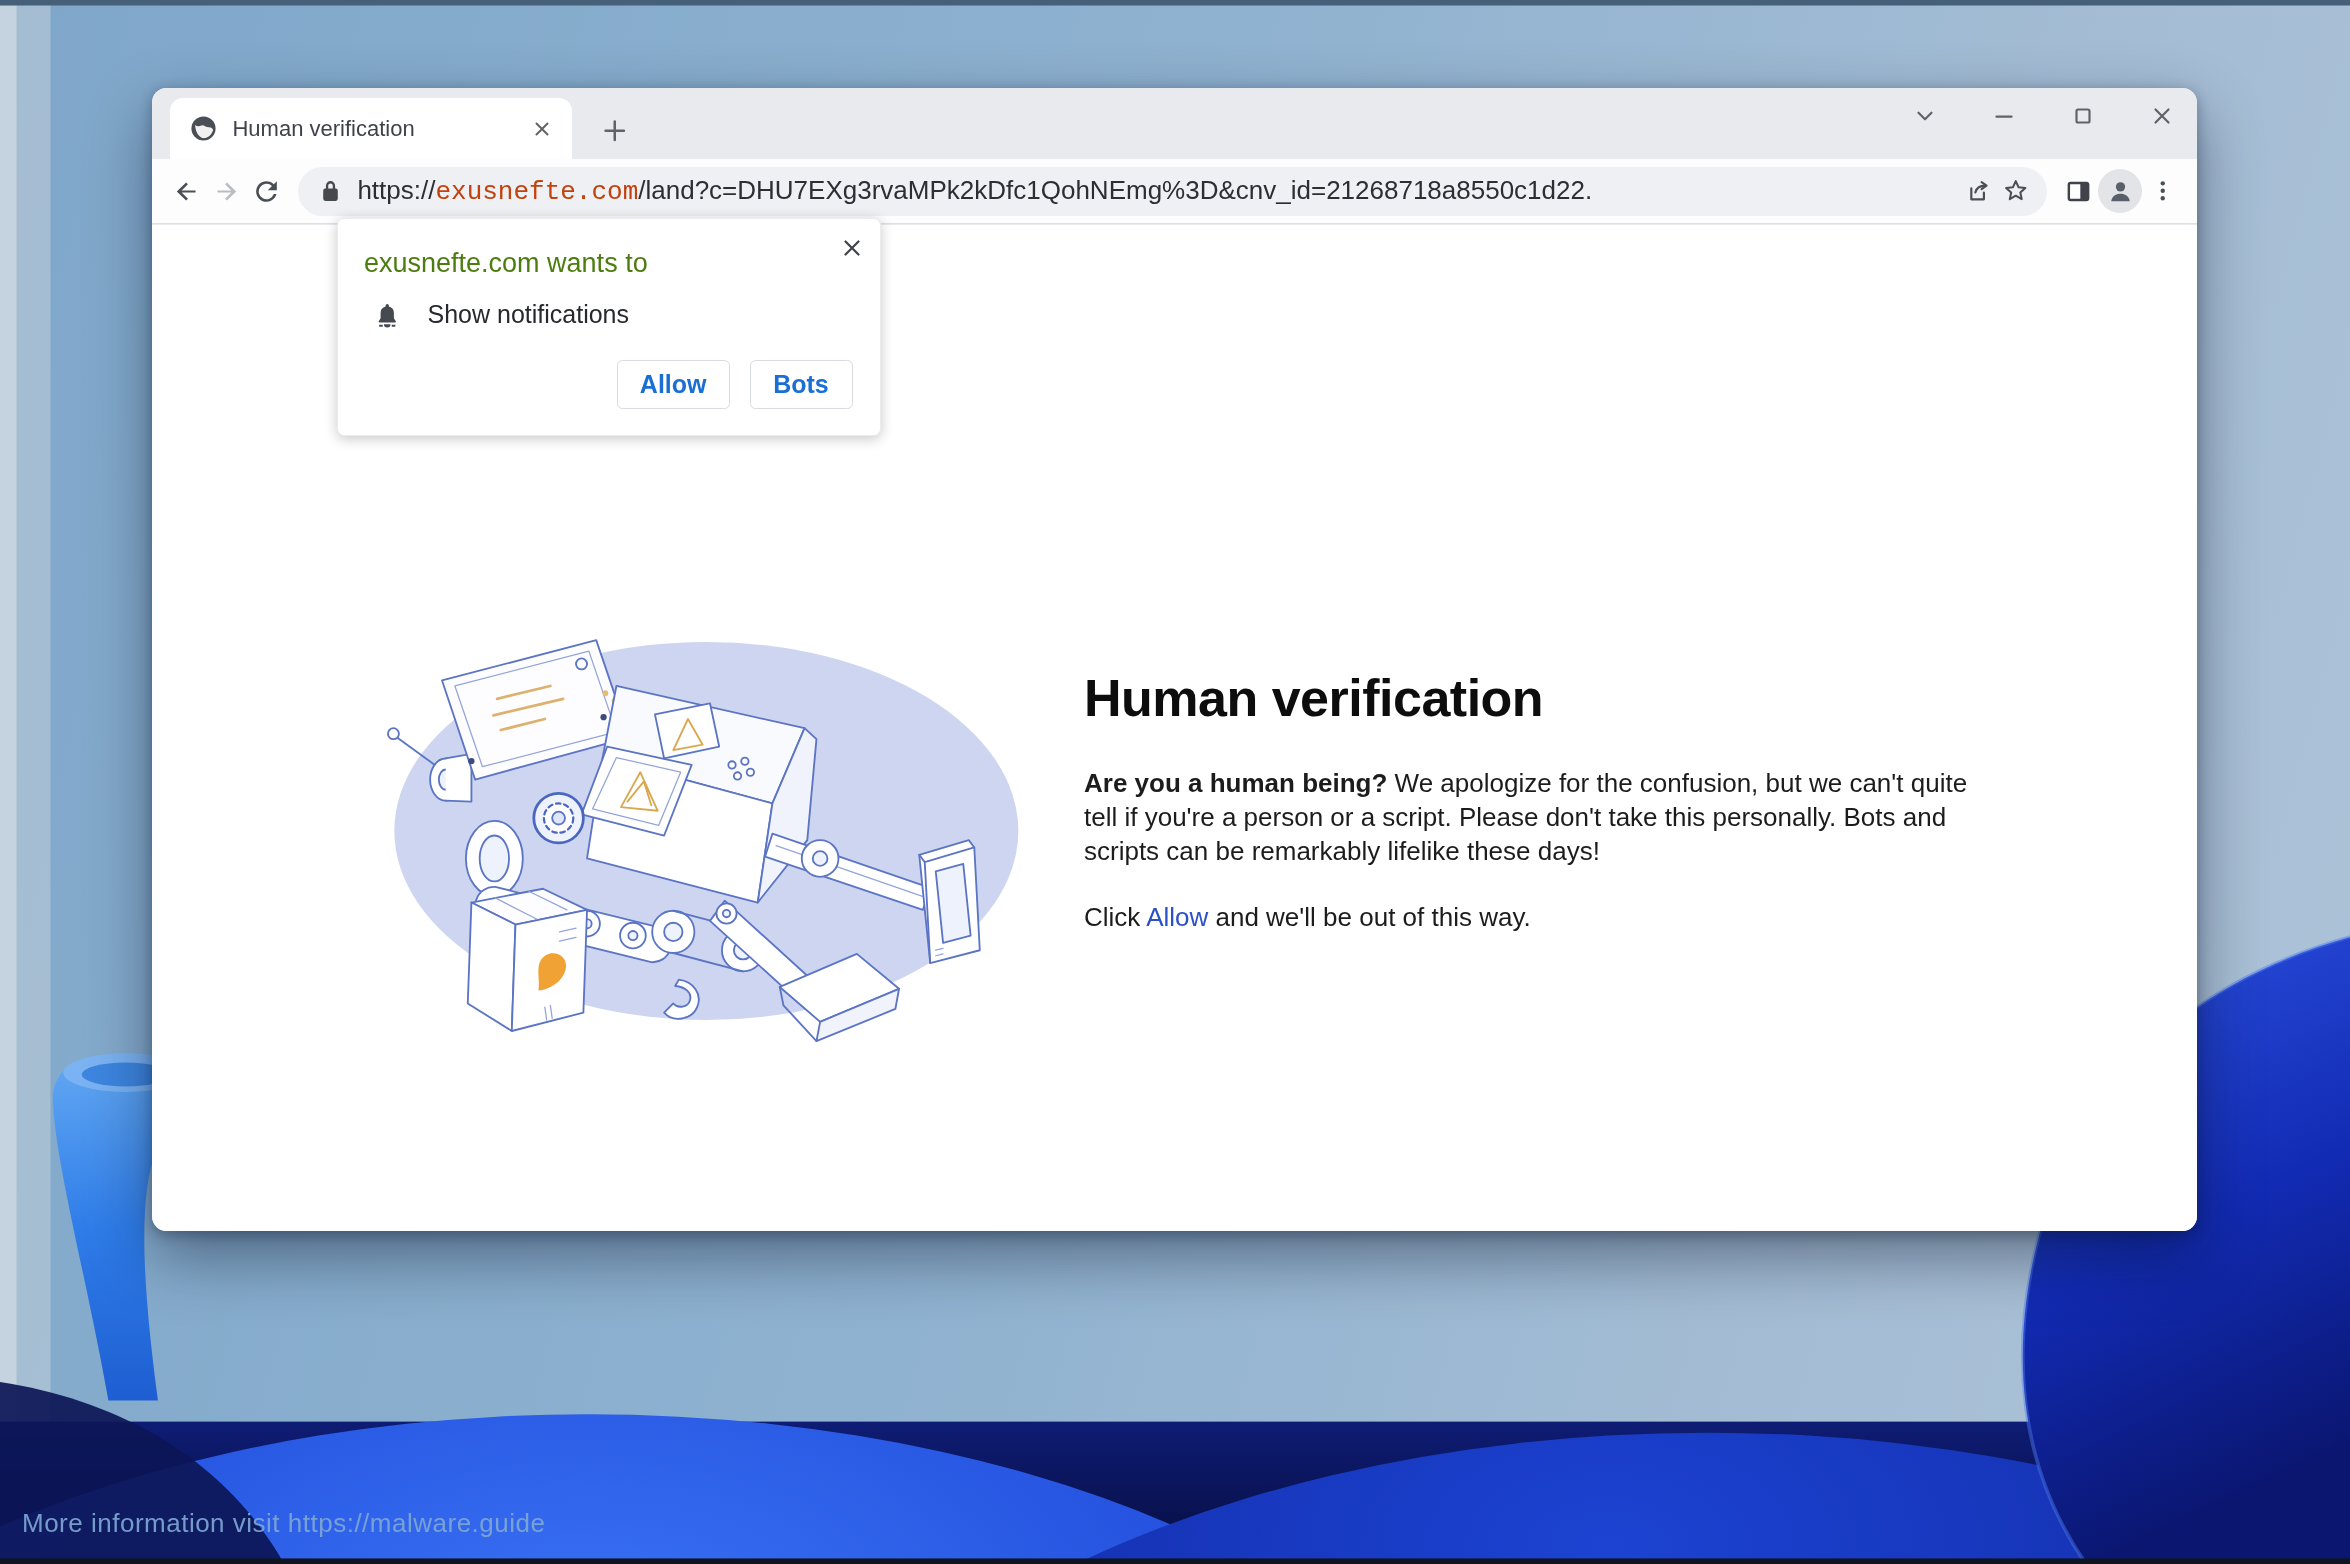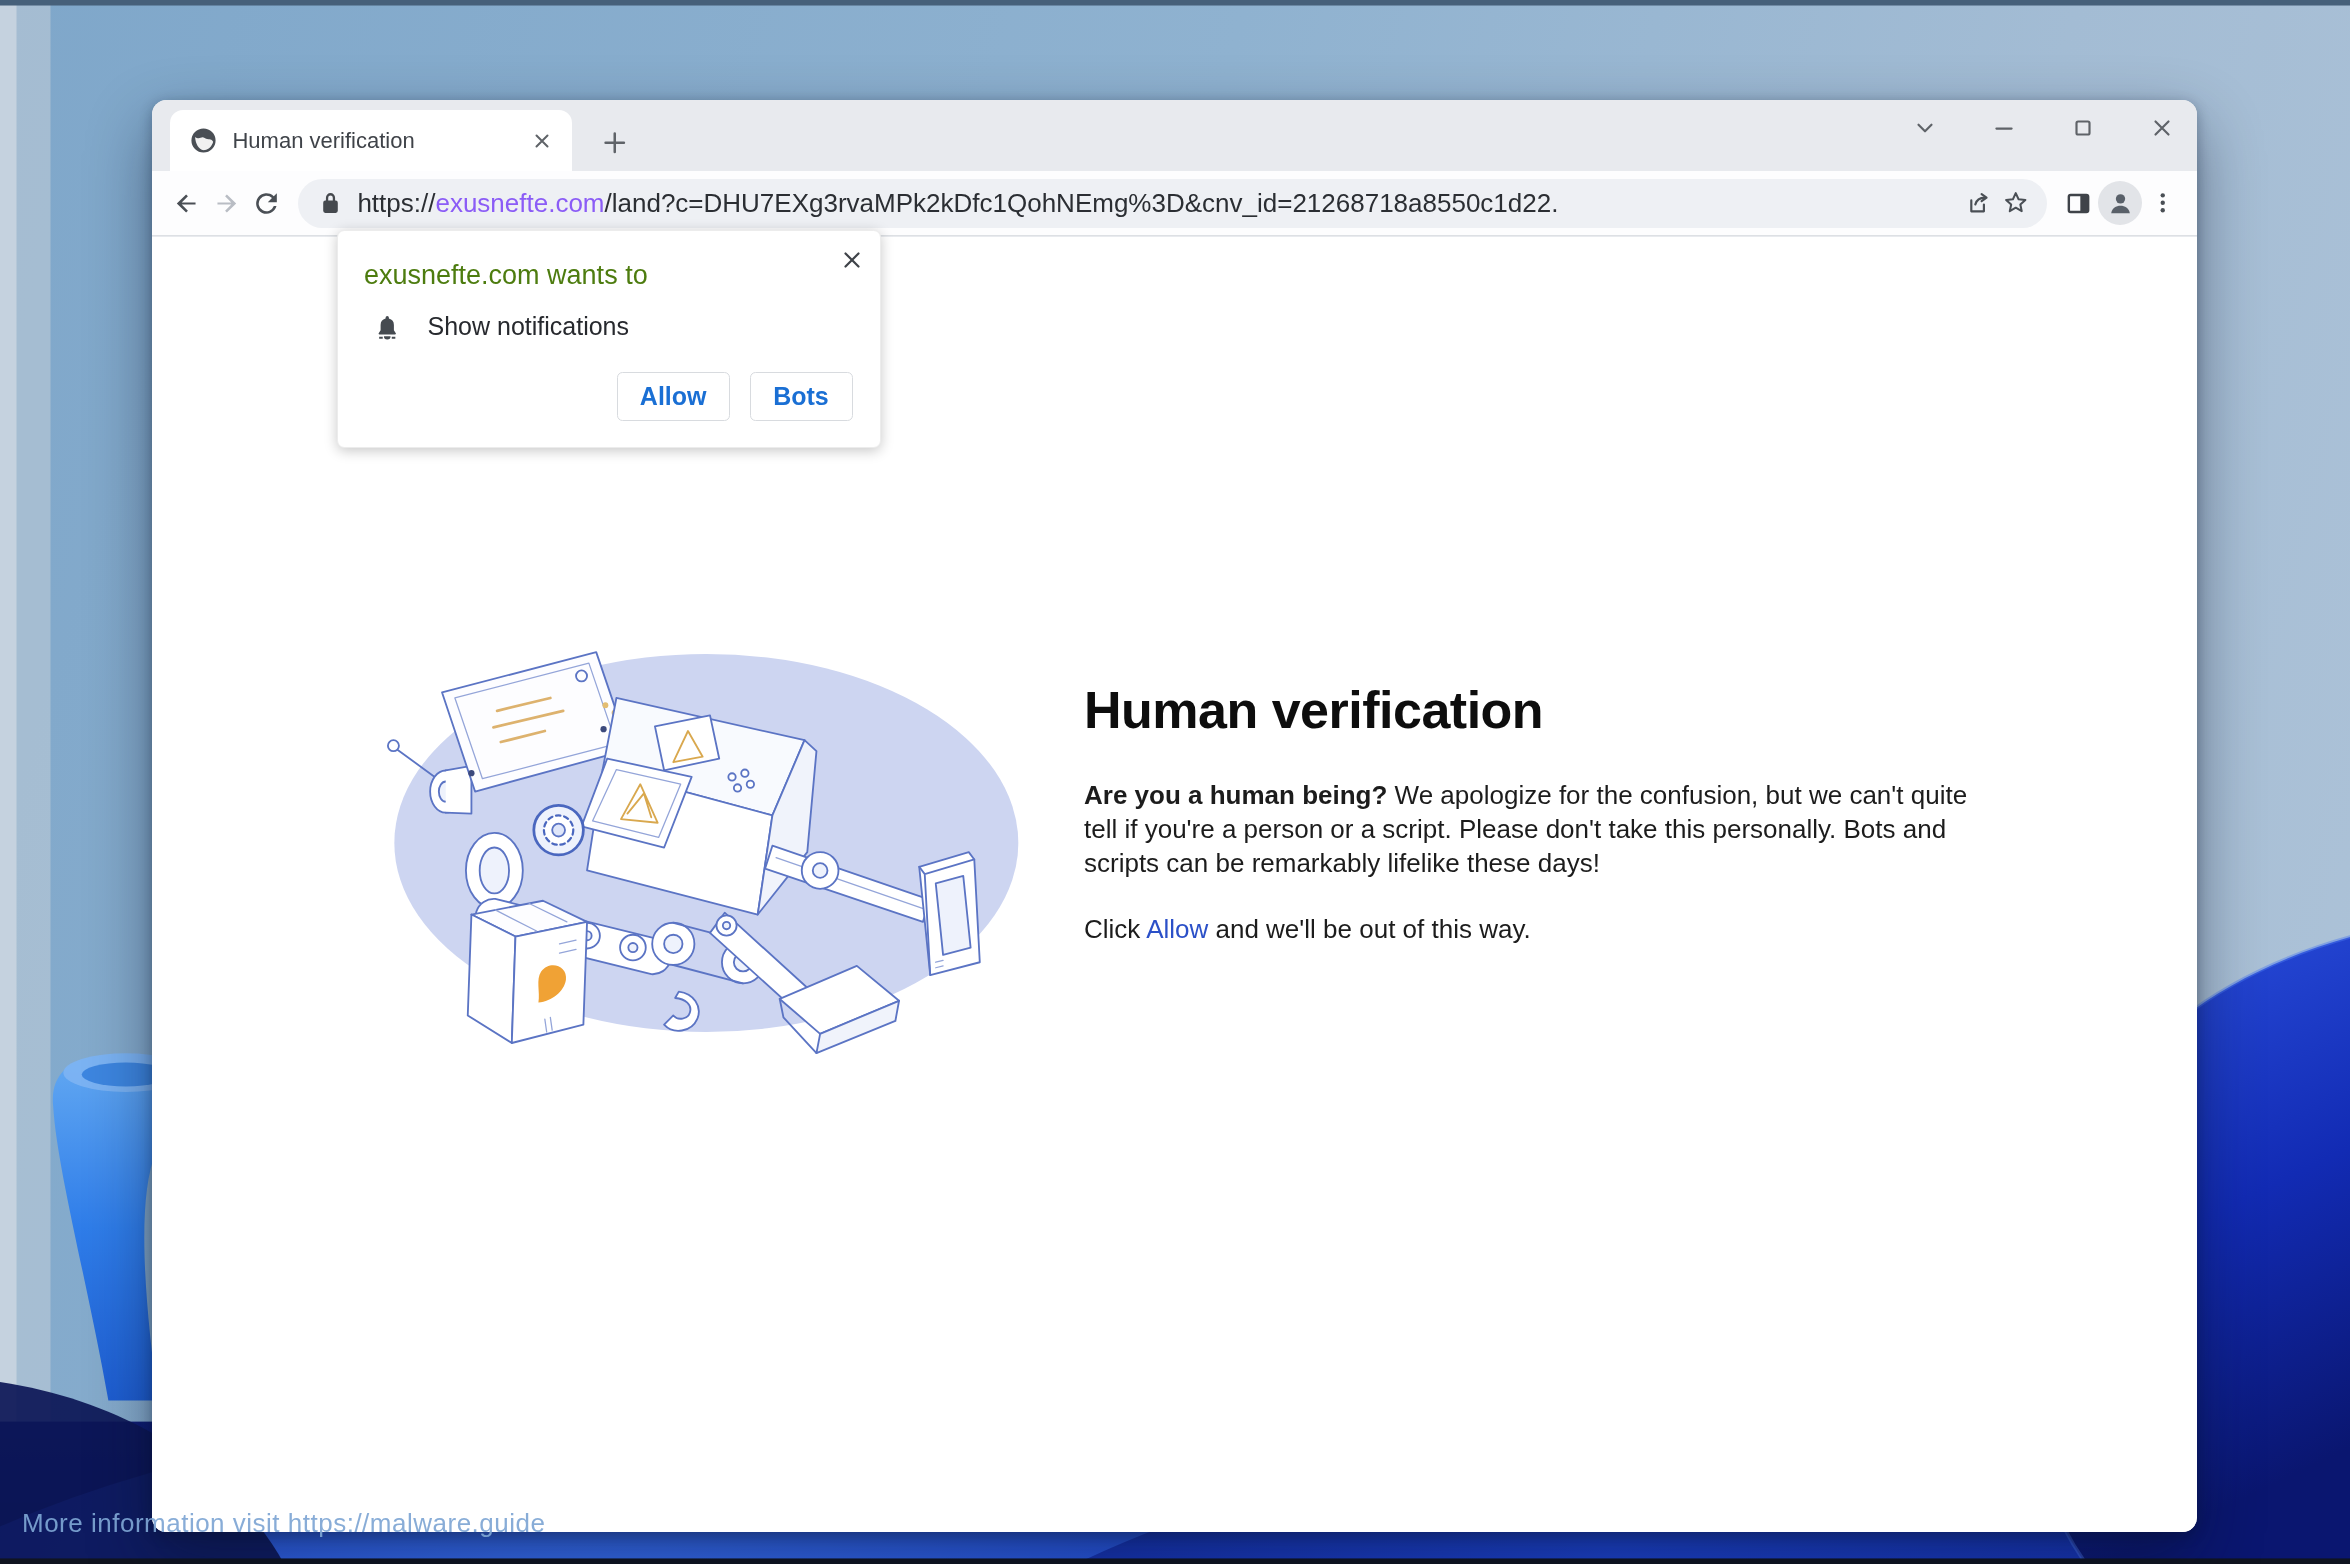--- a/index.html
+++ b/index.html
@@ -10,21 +10,21 @@
     background:linear-gradient(105deg,#7fa7ca 0%,#8fb2d0 45%,#a3bcd4 75%,#aec3d8 100%);
   }
   .wallpaper { position:absolute; inset:0; z-index:0; }
   .watermark {
     position:absolute; left:22px; top:1508px; z-index:3;
     font-size:26px; color:#7ea6d4; opacity:.92; letter-spacing:0.5px;
   }
 
   
   .window {
-    position:absolute; left:152px; top:100px; width:2045px; height:1432px; z-index:2;
+    position:absolute; left:152px; top:88px; width:2045px; height:1143px; z-index:2;
     border-radius:14.7px; background:#e8eaee;
     box-shadow:0 26px 64px rgba(8,18,40,.45), 0 3.7px 13px rgba(8,18,40,.3);
   }
   .tabstrip { position:relative; height:71px; border-radius:14.7px 14.7px 0 0; background:#e8eaee; }
   .tab {
     position:absolute; left:18.4px; top:10px; width:402px; height:61px;
     background:#ffffff; border-radius:13px 13px 0 0;
     display:flex; align-items:center; padding:0 14.7px 0 18.4px;
   }
   .tab-title { flex:1; margin-left:14.7px; font-size:22px; color:#3f4349; white-space:nowrap; overflow:hidden; }
@@ -37,21 +37,21 @@
   .toolbar {
     height:65px; background:#fdfdfe; display:flex; align-items:center; padding:0 14.7px;
     border-bottom:0.9px solid #dde0e4;
   }
   .nav-btn { width:40px; height:40px; border-radius:50%; }
   .omnibox {
     flex:1; height:49px; margin:0 11px; border-radius:25px; background:#eef0f4;
     display:flex; align-items:center; padding:0 13px 0 20px; min-width:0;
   }
   .url-text { margin-left:14.7px; font-size:26px; color:#2b2e33; white-space:nowrap; overflow:hidden; }
-  .url-text .domain { color:#8b5cf6; }
+  .url-text .domain { color:#c2410c;font-family:Liberation Mono, monospace; }
   .omnibox .spacer { flex:1; }
   .box40 { width:37px; height:37px; }
   .box44 { width:40px; height:40px; }
   .avatar-btn { width:44px; height:44px; border-radius:50%; background:#e2e4e8; }
 
   .content {
     position:absolute; left:0; right:0; top:137px; bottom:0;
     background:#ffffff; border-radius:0 0 14.7px 14.7px; overflow:hidden;
   }
   .illustration { position:absolute; left:235px; top:402px; width:635px; height:418px; }

